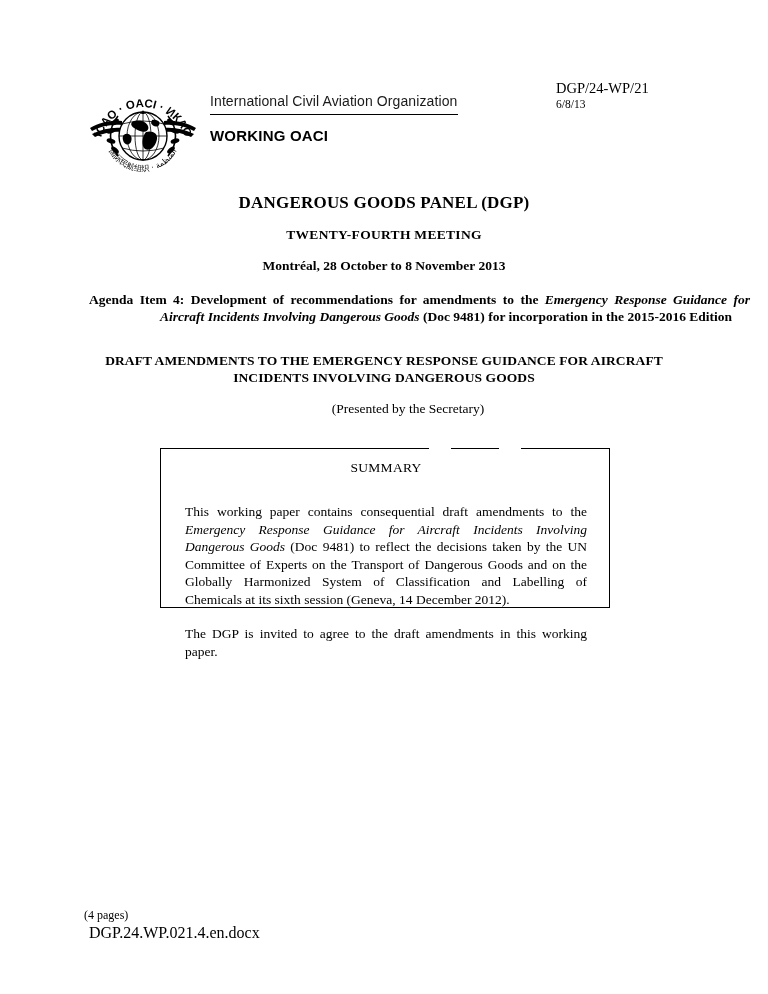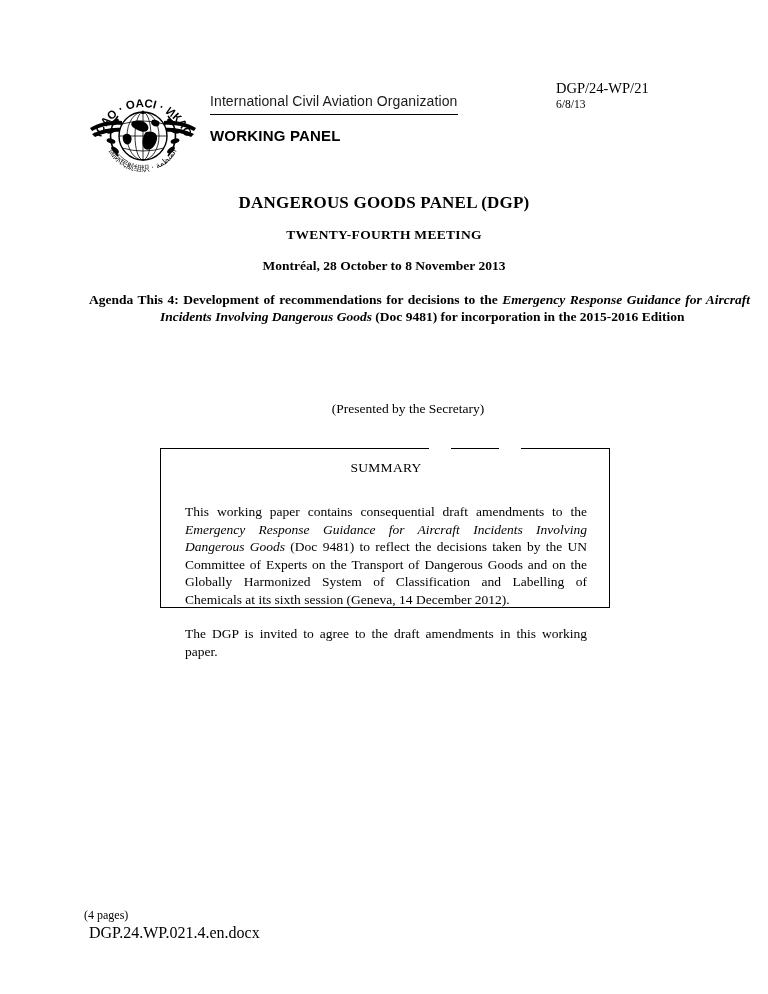--- a/index.html
+++ b/index.html
@@ -271,34 +271,35 @@
           <path d="M38,58 C42,57 45,61 43,66 C41,70 36,69 35,64 C34,60 36,58 38,58 Z"></path>
           <path d="M64,44 C69,43 73,46 71,49 C69,52 64,50 63,47 Z"></path>
         </g>
 
         <path d="M55,34 l2,4 l-4,0 Z" fill="#000"></path>
       </svg>
     </div>
 
     <div class="org-name">International Civil Aviation Organization</div>
     <div class="org-rule"></div>
-    <div class="working-paper">WORKING PANEL</div>
+    <div class="working-paper">WORKING OACI</div>
   </div>
 
   <div class="docref">
     <div class="docref-number">DGP/24-WP/21</div>
     <div class="docref-date">6/8/13</div>
   </div>
 
   <div class="panel-title">DANGEROUS GOODS PANEL (DGP)</div>
   <div class="meeting-title">TWENTY-FOURTH MEETING</div>
   <div class="meeting-place">Montréal, 28 October to 8 November 2013</div>
 
-  <div class="agenda"><span>Agenda This 4:</span> <span>Development of recommendations for decisions to the </span><i>Emergency Response Guidance for Aircraft Incidents Involving Dangerous Goods</i><span> (Doc 9481) for incorporation in the 2015-2016 Edition</span></div>
-
+  <div class="agenda"><span>Agenda Item 4:</span> <span>Development of recommendations for amendments to the </span><i>Emergency Response Guidance for Aircraft Incidents Involving Dangerous Goods</i><span> (Doc 9481) for incorporation in the 2015-2016 Edition</span></div>
+
+  <div class="doc-title">DRAFT AMENDMENTS TO THE EMERGENCY RESPONSE GUIDANCE FOR AIRCRAFT INCIDENTS INVOLVING DANGEROUS GOODS</div>
   <div class="presented-by">(Presented by the Secretary)</div>
 
   <div class="summary-box">
     <div class="border-gap g1"></div>
     <div class="border-gap g2"></div>
 
     <div class="summary-heading">SUMMARY</div>
 
     <div class="summary-body">
       <p><span>This working paper contains consequential draft amendments to the </span><i>Emergency Response Guidance for Aircraft Incidents Involving Dangerous Goods</i><span> (Doc 9481) to reflect the decisions taken by the UN Committee of Experts on the Transport of Dangerous Goods and on the Globally Harmonized System of Classification and Labelling of Chemicals at its sixth session (Geneva, 14 December 2012).</span></p>

